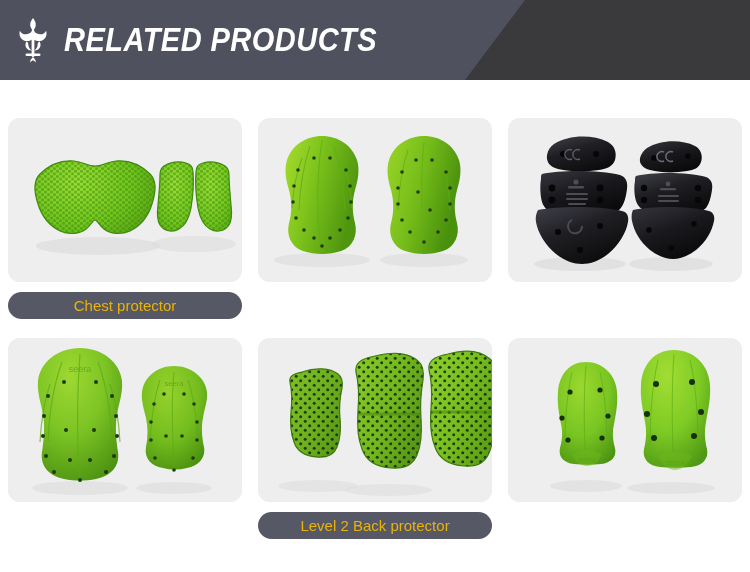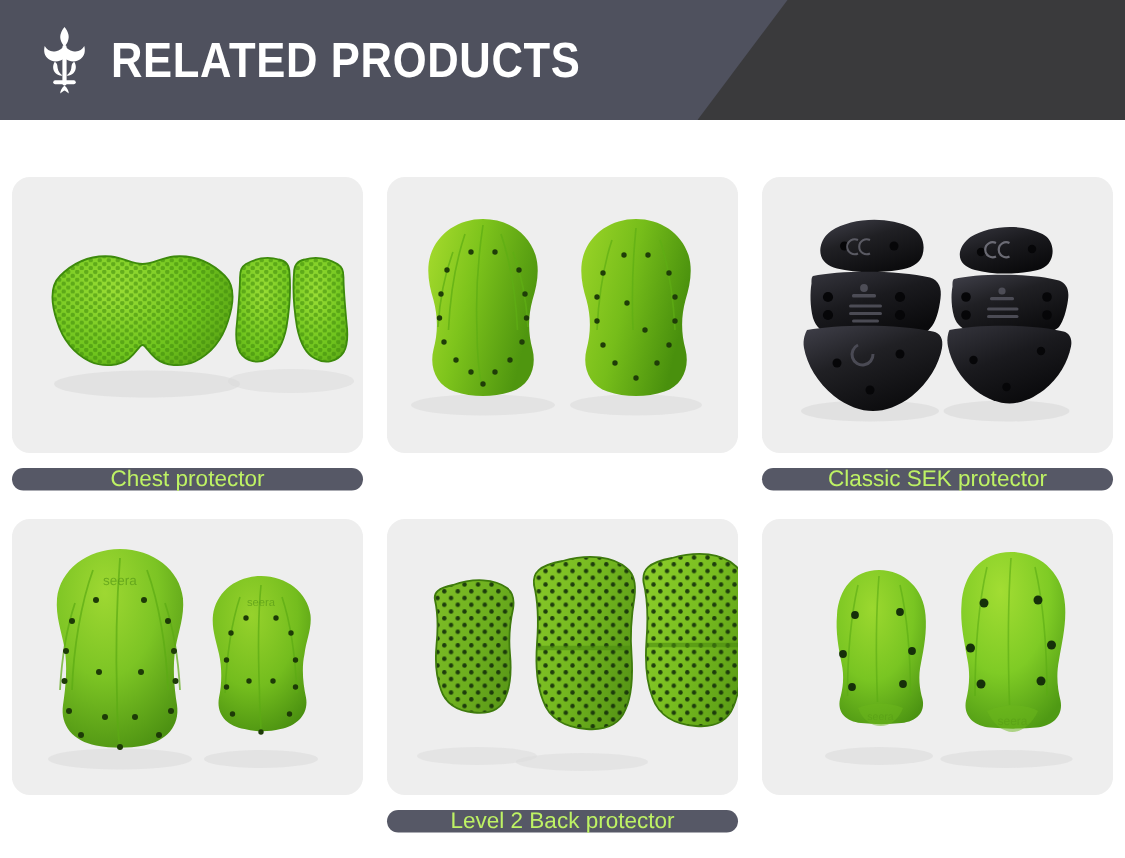--- a/index.html
+++ b/index.html
@@ -22,23 +22,24 @@
     top:0; right:0;
     width:300px; height:80px;
     background:#3a3a3c;
     clip-path:polygon(75px 0, 300px 0, 300px 80px, 15px 80px);
   }
   .header-inner {
     position:relative;
     height:80px;
     display:flex;
     align-items:center;
-    padding-left:26px;
+    padding-left:16px;
     gap:14px;
     z-index:2;
+    font-style:italic;
   }
   .fleur { width:34px; height:46px; display:block; }
   .header-title {
     color:#ffffff;
     font-size:33px;
     font-weight:bold;
     letter-spacing:0.5px;
     transform:scaleX(0.88);
     transform-origin:left center;
     white-space:nowrap;
@@ -49,32 +50,32 @@
   .grid {
     padding:38px 8px 0 8px;
     display:grid;
     grid-template-columns:repeat(3,1fr);
     column-gap:16px;
     row-gap:19px;
   }
   .card { width:234px; }
   .thumb {
     position:relative;
-    width:234px; height:184px;
+    width:234px; height:164px;
     background:#eeeeee;
     border-radius:12px;
     overflow:hidden;
   }
   .thumb svg { position:absolute; inset:0; width:100%; height:100%; }
   .label {
     margin-top:10px;
-    height:15px;
+    height:27px;
     background:#565866;
     border-radius:14px;
-    color:#bef264;
+    color:#eab308;
     font-size:15px;
     display:flex;
     align-items:center;
     justify-content:center;
     white-space:nowrap;
   }
 </style>
 </head>
 <body>
 
@@ -288,21 +289,20 @@
           </g>
           <g fill="#55555f" opacity="0.85">
             <circle cx="160" cy="66" r="2.4"></circle>
             <rect x="152" y="70" width="16" height="2.2" rx="1"></rect>
             <rect x="150" y="77" width="21" height="2" rx="1"></rect>
             <rect x="150" y="82" width="21" height="2" rx="1"></rect>
           </g>
         </g>
       </svg>
     </div>
-    <div class="label">Classic SEK protector</div>
   </div>
 
   <div class="card">
     <div class="thumb">
       <svg viewBox="0 0 234 164" aria-hidden="true">
         <defs>
           <radialGradient id="g4a" cx="38%" cy="22%" r="85%">
             <stop offset="0%" stop-color="#9ed832"></stop>
               <stop offset="50%" stop-color="#7cc424"></stop>
               <stop offset="100%" stop-color="#4d9212"></stop>

